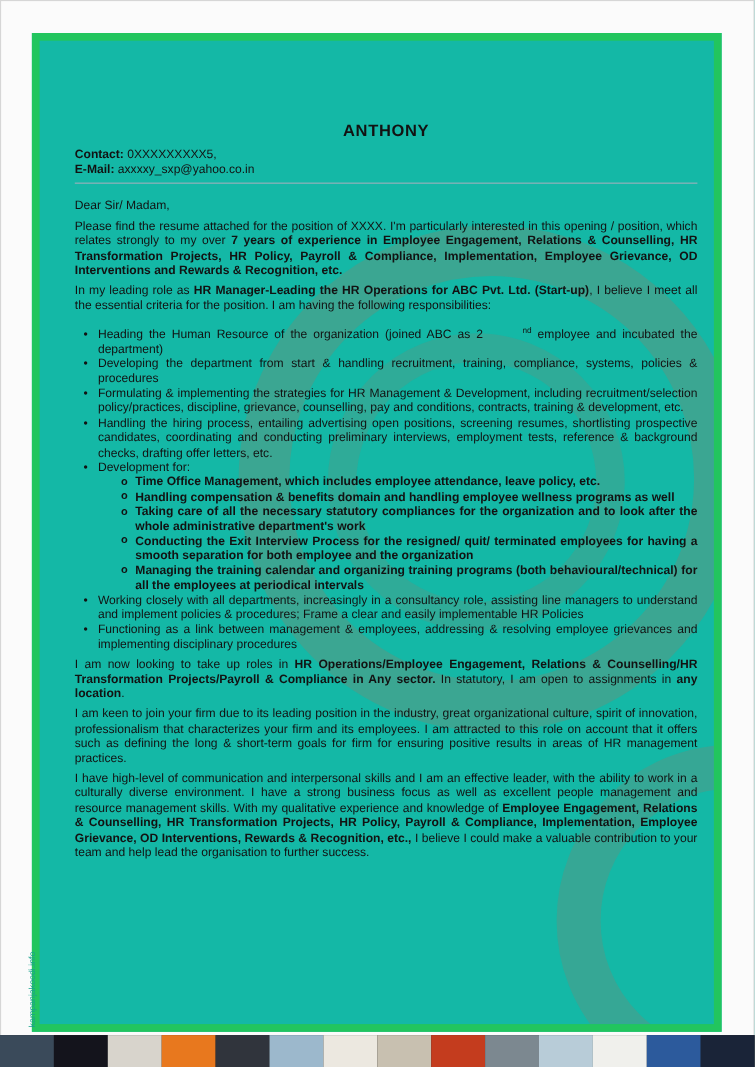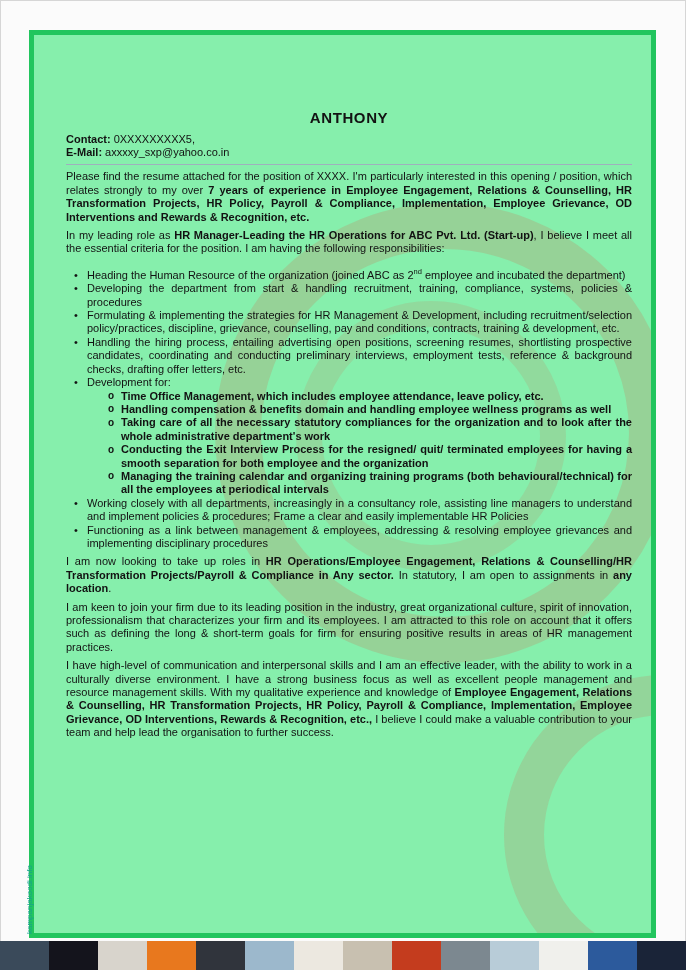--- a/index.html
+++ b/index.html
@@ -10,22 +10,22 @@
     font-family:"Liberation Sans", sans-serif;
     color:#121212;
     overflow:hidden;
   }
   .outer-frame { position:absolute; inset:0; border:1px solid #d6d6d6; pointer-events:none; }
 
   .page {
     position:absolute;
     left:29px; top:30px;
     width:627px; height:908px;
-    background:#86efac;
-    border:5px solid #22c55e;
+    background:#14b8a6;
+    border:7px solid #22c55e;
     overflow:hidden;
   }
 
   
   .wm { position:absolute; border-radius:50%; pointer-events:none; }
   .wm-ring-main {
     left:181px; top:168px; width:460px; height:460px;
     border:46px solid rgba(213,94,72,0.20);
   }
   .wm-ring-inner {
@@ -51,21 +51,21 @@
   .contact-line { line-height:13px; }
   .lbl { font-weight:bold; }
   .rule {
     border:none; border-top:1px solid #9fb0bd;
     margin-top:5px; margin-bottom:0;
   }
   .dated { margin-top:19px; }
   .salutation { margin-top:14px; }
   p.body-p { margin-top:5px; text-align:justify; }
   .b { font-weight:bold; }
-  sup { font-size:7.5px; vertical-align:super; line-height:0; }
+  sup { font-size:7.5px; vertical-align:super; line-height:0;padding-left:36px; }
 
   ul.main-list { list-style:none; margin-top:13px; margin-left:6px; }
   ul.main-list > li {
     position:relative; padding-left:15px; text-align:justify;
   }
   ul.main-list > li::before {
     content:"\2022";
     position:absolute; left:2px; top:0;
   }
   ul.sub-list { list-style:none; margin-left:20px;font-weight:bold; }
@@ -109,20 +109,21 @@
   <div class="content">
 
     <div class="title">ANTHONY</div>
 
     <div class="contact-line"><span class="lbl">Contact:</span><span> 0XXXXXXXXX5,</span></div>
     <div class="contact-line"><span class="lbl">E-Mail:</span><span> axxxxy_sxp@yahoo.co.in</span></div>
 
     <hr class="rule">
 
 
+    <div class="salutation">Dear Sir/ Madam,</div>
 
     <p class="body-p"><span>Please find the resume attached for the position of XXXX. I'm particularly interested in this opening / position, which relates strongly to my over </span><span class="b">7 years of experience in Employee Engagement, Relations &amp; Counselling, HR Transformation Projects, HR Policy, Payroll &amp; Compliance, Implementation, Employee Grievance, OD Interventions and Rewards &amp; Recognition, etc.</span></p>
 
     <p class="body-p"><span>In my leading role as </span><span class="b">HR Manager-Leading the HR Operations for ABC Pvt. Ltd. (Start-up)</span><span>, I believe I meet all the essential criteria for the position. I am having the following responsibilities:</span></p>
 
     <ul class="main-list">
       <li><span>Heading the Human Resource of the organization (joined ABC as 2</span><sup>nd</sup><span> employee and incubated the department)</span></li>
       <li>Developing the department from start &amp; handling recruitment, training, compliance, systems, policies &amp; procedures</li>
       <li>Formulating &amp; implementing the strategies for HR Management &amp; Development, including recruitment/selection policy/practices, discipline, grievance, counselling, pay and conditions, contracts, training &amp; development, etc.</li>
       <li>Handling the hiring process, entailing advertising open positions, screening resumes, shortlisting prospective candidates, coordinating and conducting preliminary interviews, employment tests, reference &amp; background checks, drafting offer letters, etc.</li>

